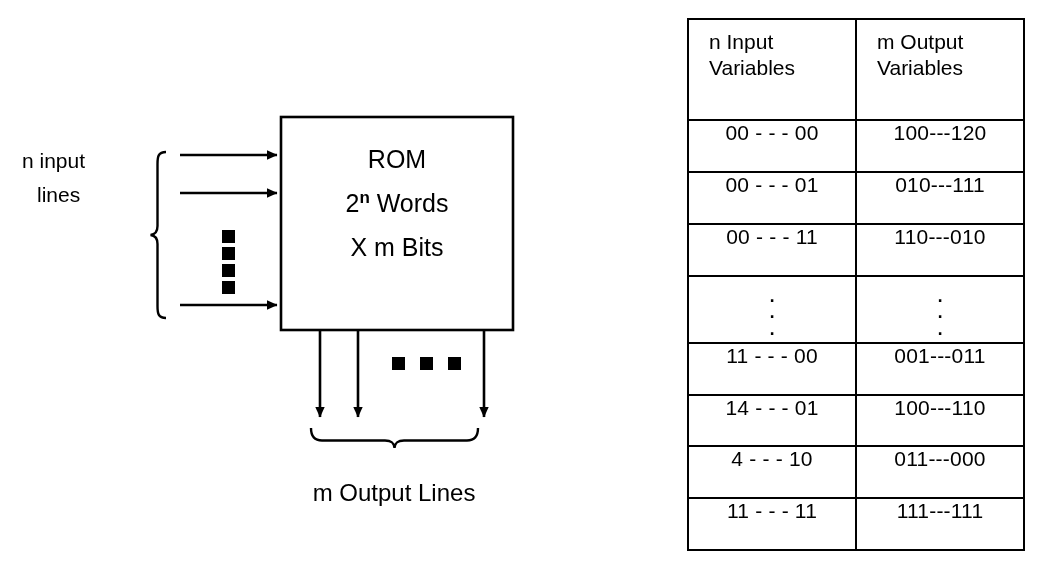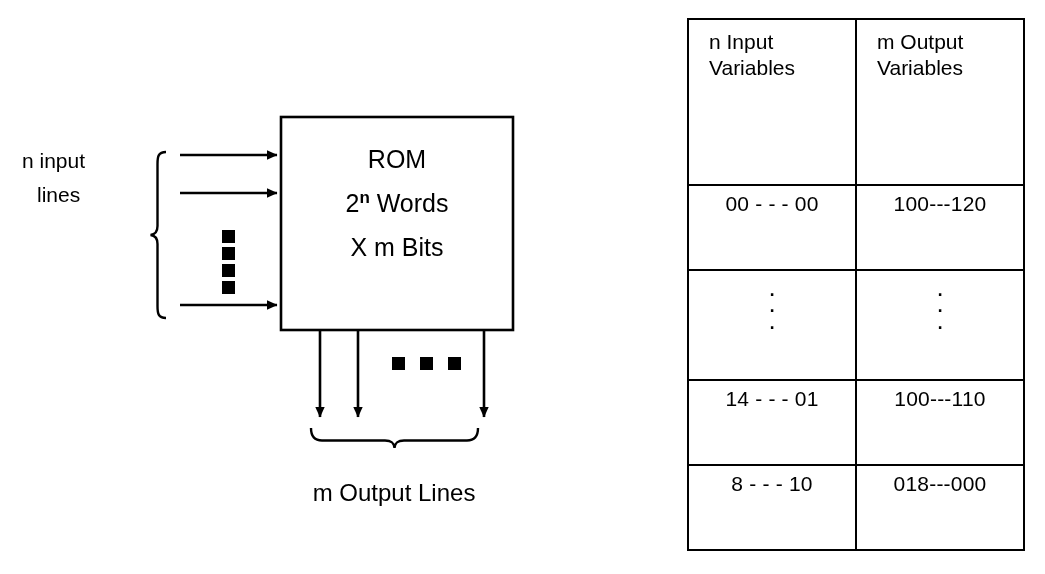--- a/index.html
+++ b/index.html
@@ -95,21 +95,21 @@
     text-align: left;
     padding-left: 20px;
   }
   .hdr-inner.out {
   }
   .data-cell {
     height: 44px;
   }
   .cell-inner {
     font-size: 21px;
-    padding-top: 6px;
+    padding-top: 0;
     letter-spacing: 0.2px;
   }
   .vdots {
     font-size: 21px;
     line-height: 1;
     padding-top: 8px;
     letter-spacing: 0;
   }
   .vdots span {
     display: block;
@@ -205,56 +205,88 @@
 
         <tr>
           <td class="col-in data-cell">
             <div class="cell-inner">00 - - - 00</div>
           </td>
           <td class="col-out data-cell">
             <div class="cell-inner">100---120</div>
           </td>
         </tr>
 
-
-
+        <tr>
+          <td class="col-in data-cell">
+            <div class="cell-inner">00 - - - 01</div>
+          </td>
+          <td class="col-out data-cell">
+            <div class="cell-inner">010---111</div>
+          </td>
+        </tr>
+
+
+        <tr>
+          <td class="col-in data-cell">
+            <div class="cell-inner">00 - - - 11</div>
+          </td>
+          <td class="col-out data-cell">
+            <div class="cell-inner">110---010</div>
+          </td>
+        </tr>
 
         <tr>
           <td class="col-in data-cell">
             <div class="vdots">
               <span>.</span>
                 <span>.</span>
                 <span>.</span>
             </div>
           </td>
           <td class="col-out data-cell">
             <div class="vdots">
               <span>.</span>
                 <span>.</span>
                 <span>.</span>
             </div>
           </td>
         </tr>
 
+        <tr>
+          <td class="col-in data-cell">
+            <div class="cell-inner">11 - - - 00</div>
+          </td>
+          <td class="col-out data-cell">
+            <div class="cell-inner">001---011</div>
+          </td>
+        </tr>
 
         <tr>
           <td class="col-in data-cell">
             <div class="cell-inner">14 - - - 01</div>
           </td>
           <td class="col-out data-cell">
             <div class="cell-inner">100---110</div>
           </td>
         </tr>
 
         <tr>
           <td class="col-in data-cell">
-            <div class="cell-inner">8 - - - 10</div>
-          </td>
-          <td class="col-out data-cell">
-            <div class="cell-inner">018---000</div>
-          </td>
-        </tr>
-
+            <div class="cell-inner">4 - - - 10</div>
+          </td>
+          <td class="col-out data-cell">
+            <div class="cell-inner">011---000</div>
+          </td>
+        </tr>
+
+        <tr>
+          <td class="col-in data-cell">
+            <div class="cell-inner">11 - - - 11</div>
+          </td>
+          <td class="col-out data-cell">
+            <div class="cell-inner">111---111</div>
+          </td>
+        </tr>
       </tbody>
     </table>
   </div>
 
 </div>
 
 </body></html>

